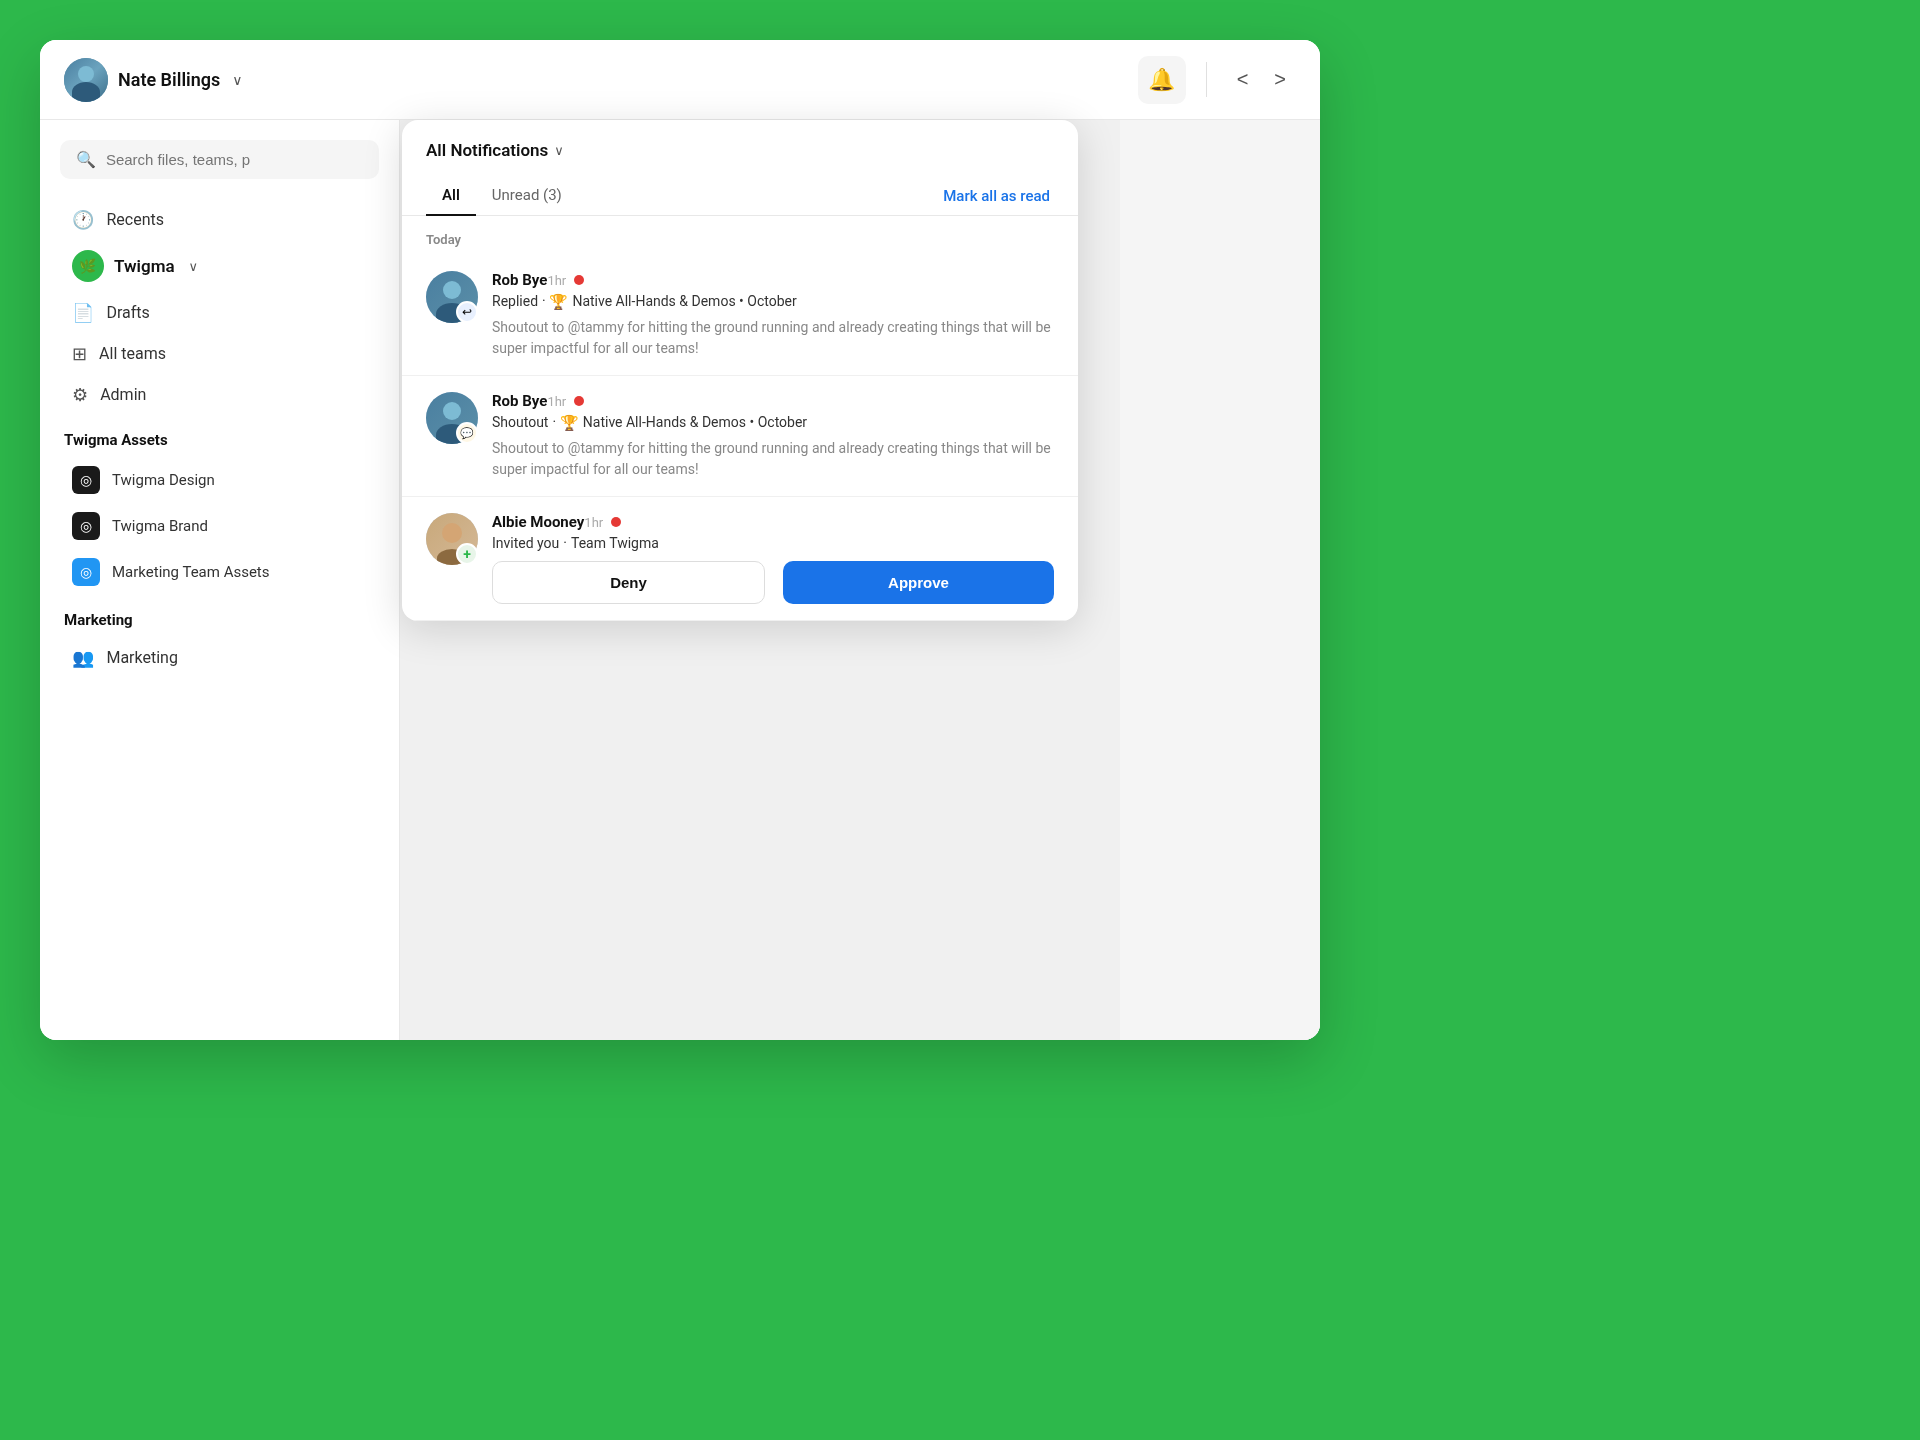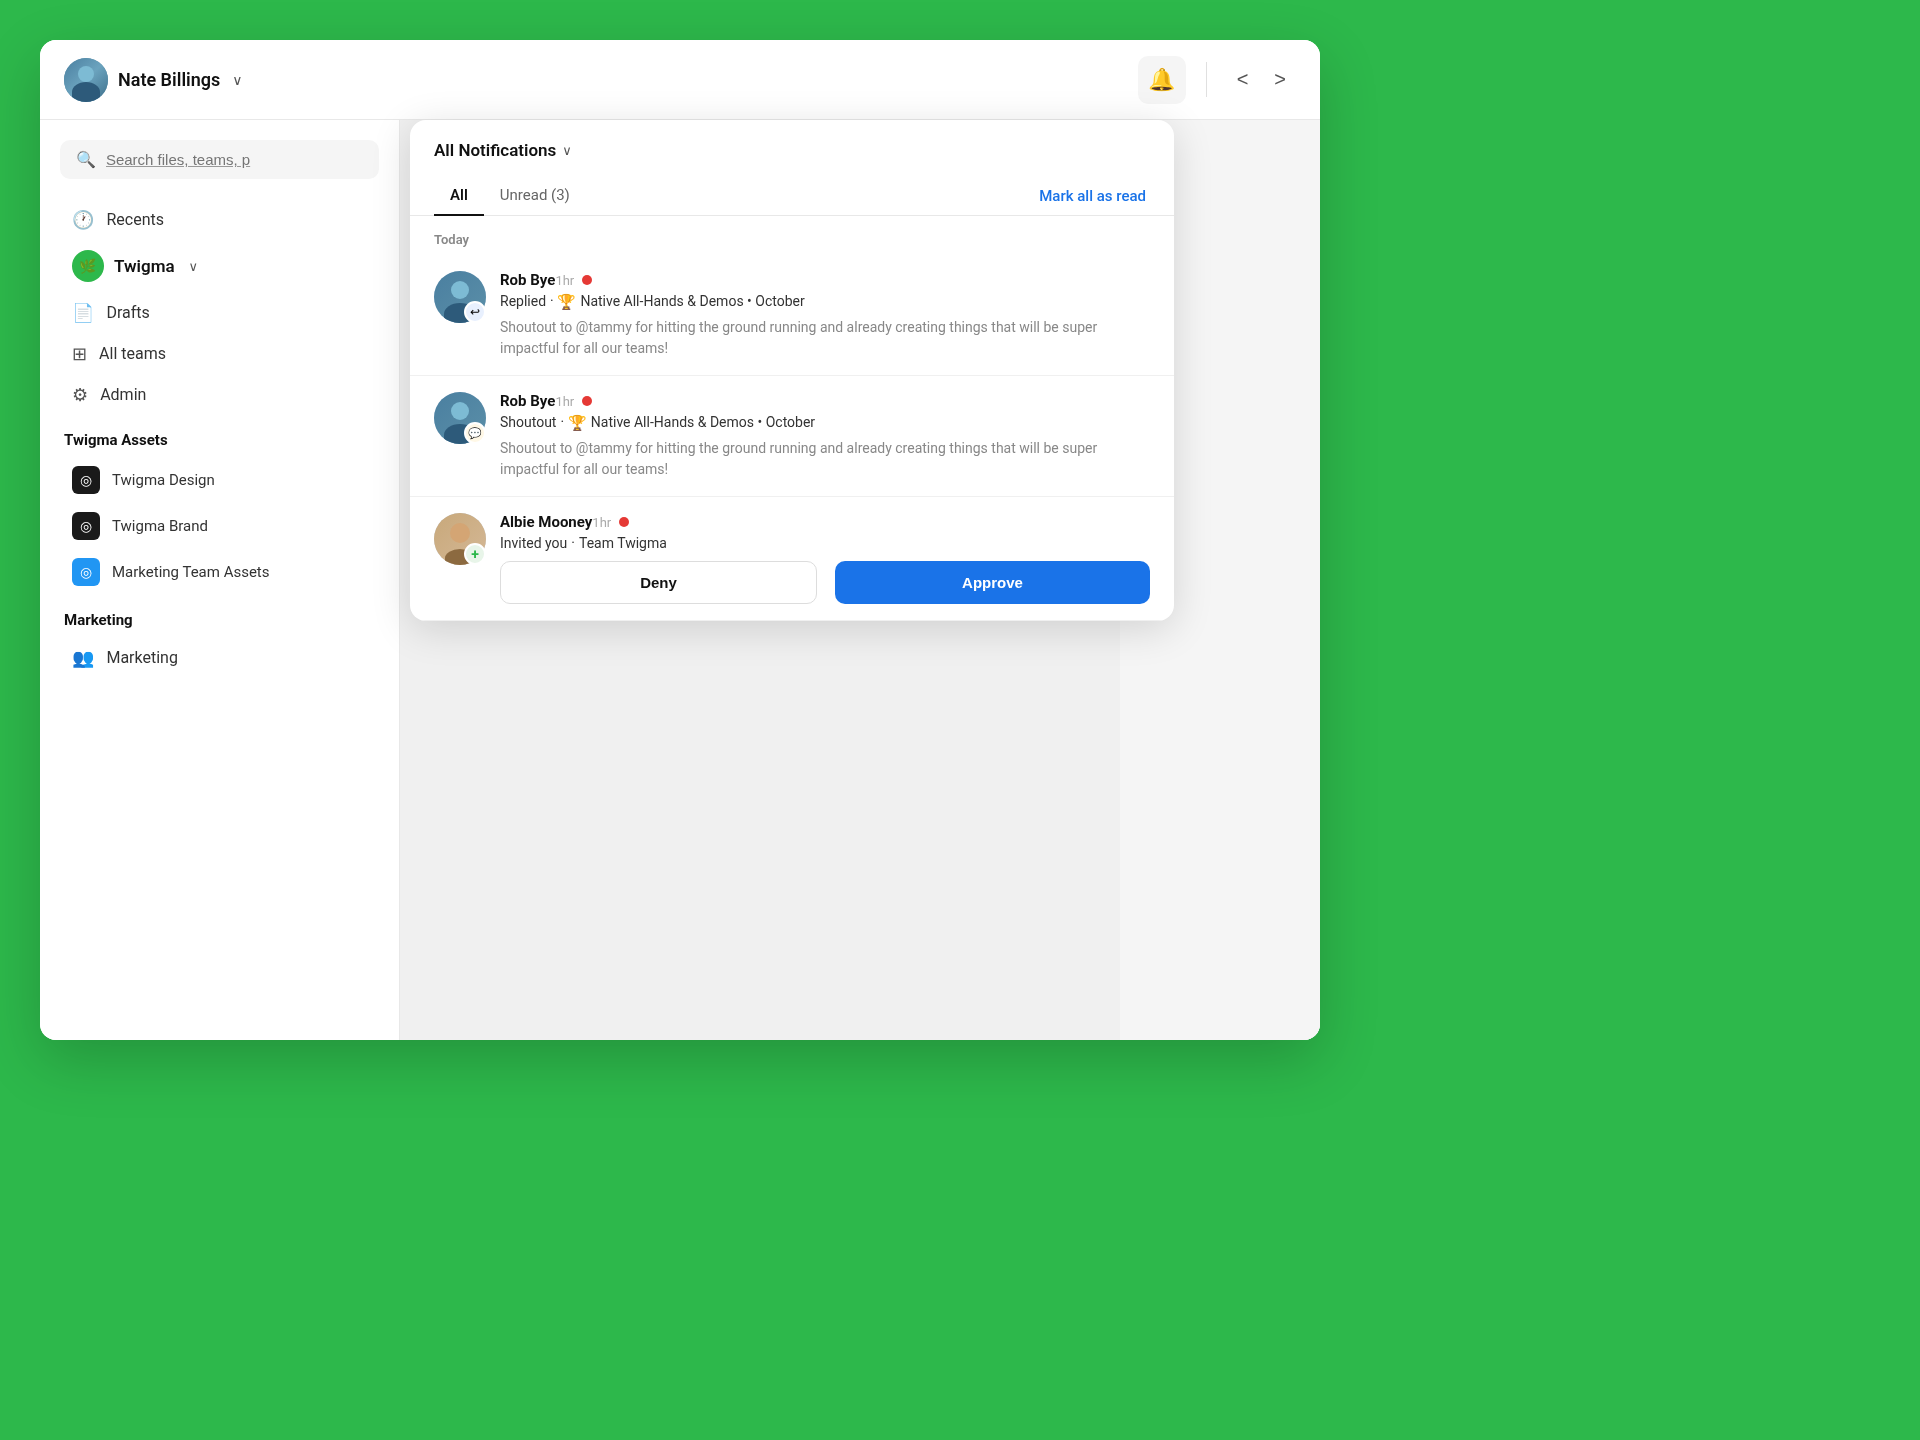--- a/index.html
+++ b/index.html
@@ -163,21 +163,20 @@
 
     .search-icon { color: #999; font-size: 16px; }
 
     .search-input {
       border: none;
       background: none;
       outline: none;
       font-size: 15px;
       color: #999;
       width: 100%;
-      text-decoration: underline;
     }
 
     .sidebar-item {
       display: flex;
       align-items: center;
       gap: 12px;
       padding: 10px 24px;
       cursor: pointer;
       font-size: 16px;
       color: #333;
@@ -247,22 +246,22 @@
     .team-name {
       font-size: 17px;
       font-weight: 600;
       color: #111;
     }
 
     
     .notif-panel {
       position: absolute;
       top: 80px;
-      left: 370px;
-      width: 764px;
+      left: 362px;
+      width: 676px;
       background: #fff;
       border-radius: 16px;
       box-shadow: 0 8px 40px rgba(0,0,0,0.14);
       z-index: 100;
       overflow: hidden;
     }
 
     .notif-header {
       padding: 20px 24px 0;
       border-bottom: 1px solid #e8e8e8;

